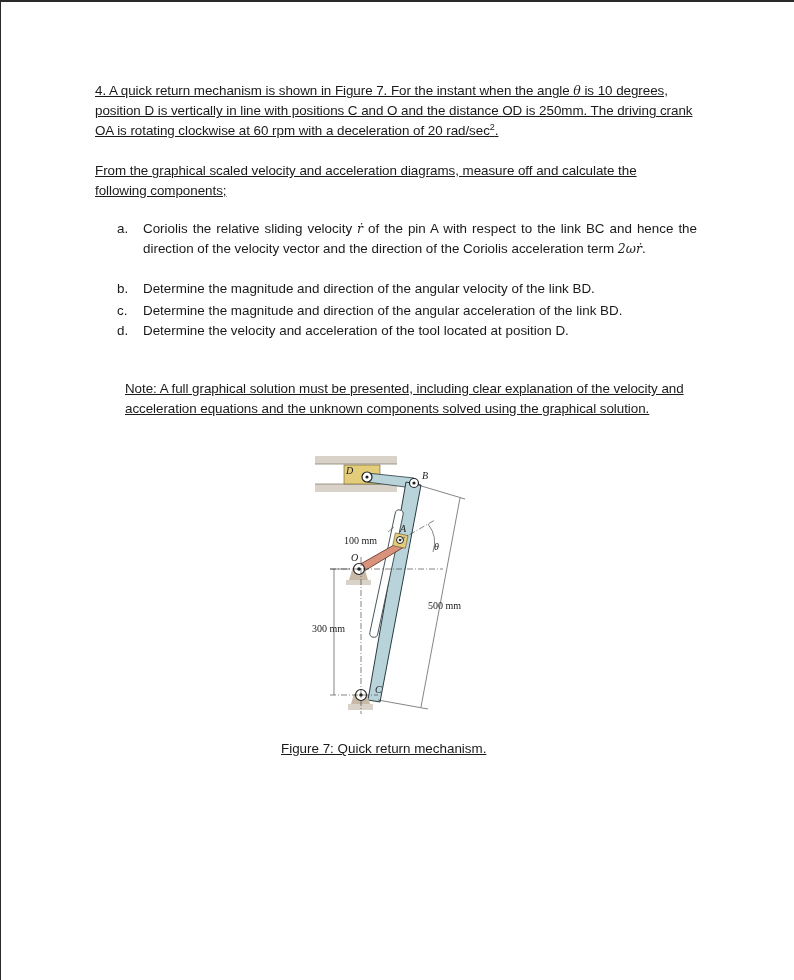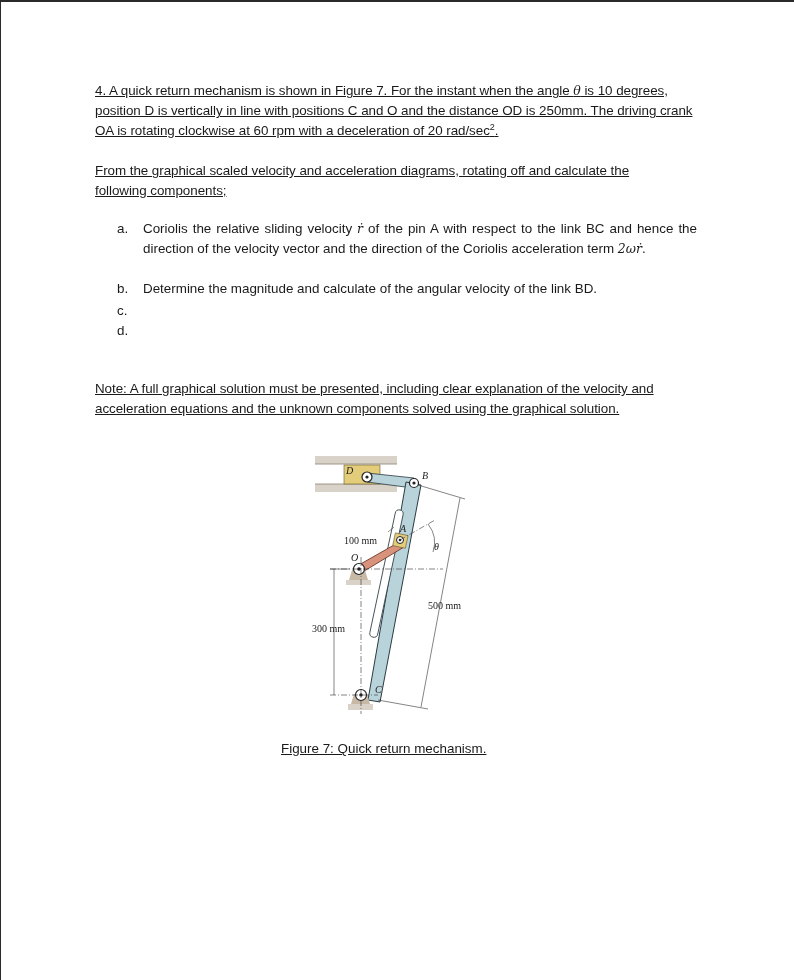--- a/index.html
+++ b/index.html
@@ -12,55 +12,57 @@
   .page { position:absolute; left:95px; top:0; width:600px; }
   .p { position:absolute; left:0; font-size:13.4px; line-height:20px; letter-spacing:-0.05px;text-decoration:underline; }
   .intro { top:81px; width:600px; }
   .lead { top:161px; width:580px; }
   .list { position:absolute; left:22px; top:219px; width:580px; margin:0; padding:0; list-style:none; font-size:13.4px; }
   .list li { position:relative; padding-left:26px; line-height:20px; }
   .list li .mk { position:absolute; left:0; top:0; }
   .list li.a { text-align:justify; height:60px; }
   .list li.b { margin-top:0px; height:21px; }
   .list li.c { margin-top:1px; height:20px; }
-  .note { top:379px; width:580px; }
+  .note { top:379px; width:580px;margin-left:30px; }
   .sup { font-size:9px; vertical-align:super; line-height:0; }
   .math { font-family:"DejaVu Serif", serif; font-style:italic; font-size:12.5px; }
   .fig { position:absolute; left:310px; top:452px; width:175px; height:270px; }
   .caption { position:absolute; left:281px; top:739px; font-size:13.4px; line-height:20px;text-decoration:underline; }
   .lbl { font-family:"Liberation Serif", serif; font-size:10px; fill:#222; }
   .lbli { font-family:"Liberation Serif", serif; font-style:italic; font-size:10px; fill:#222; }
 </style>
 </head>
 <body>
 
 <div class="frame-top"></div>
 <div class="frame-left"></div>
 
 <div class="page">
   <div class="p intro">
     <span>4. A quick return mechanism is shown in Figure 7. For the instant when the angle </span><span class="math">θ</span><span> is 10 degrees, position D is vertically in line with positions C and O and the distance OD is 250mm. The driving crank OA is rotating clockwise at 60 rpm with a deceleration of 20 rad/sec</span><span class="sup">2</span><span>.</span>
   </div>
 
-  <div class="p lead">From the graphical scaled velocity and acceleration diagrams, rotating off and calculate the following components;</div>
+  <div class="p lead">From the graphical scaled velocity and acceleration diagrams, measure off and calculate the following components;</div>
 
   <ul class="list">
     <li class="a">
       <span class="mk">a.</span>
       <span>Coriolis the relative sliding velocity </span><span class="math">ṙ</span><span> of the pin A with respect to the link BC and hence the direction of the velocity vector and the direction of the Coriolis acceleration term </span><span class="math">2ωṙ</span><span>.</span>
     </li>
     <li class="b">
       <span class="mk">b.</span>
-      <span>Determine the magnitude and calculate of the angular velocity of the link BD.</span>
+      <span>Determine the magnitude and direction of the angular velocity of the link BD.</span>
     </li>
     <li class="c">
       <span class="mk">c.</span>
+      <span>Determine the magnitude and direction of the angular acceleration of the link BD.</span>
     </li>
     <li class="d">
       <span class="mk">d.</span>
+      <span>Determine the velocity and acceleration of the tool located at position D.</span>
     </li>
   </ul>
 
   <div class="p note">Note: A full graphical solution must be presented, including clear explanation of the velocity and acceleration equations and the unknown components solved using the graphical solution.</div>
 </div>
 
 <div class="fig">
   <svg width="175" height="270" viewBox="0 0 175 270" xmlns="http://www.w3.org/2000/svg">
 
     <g>

